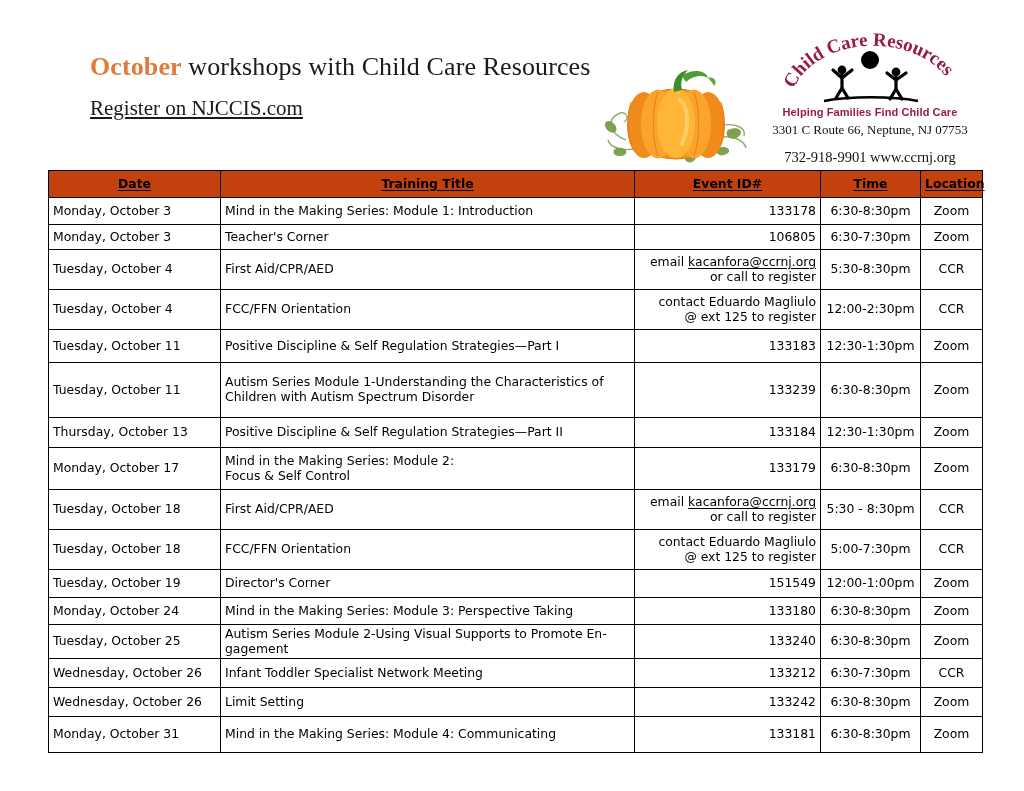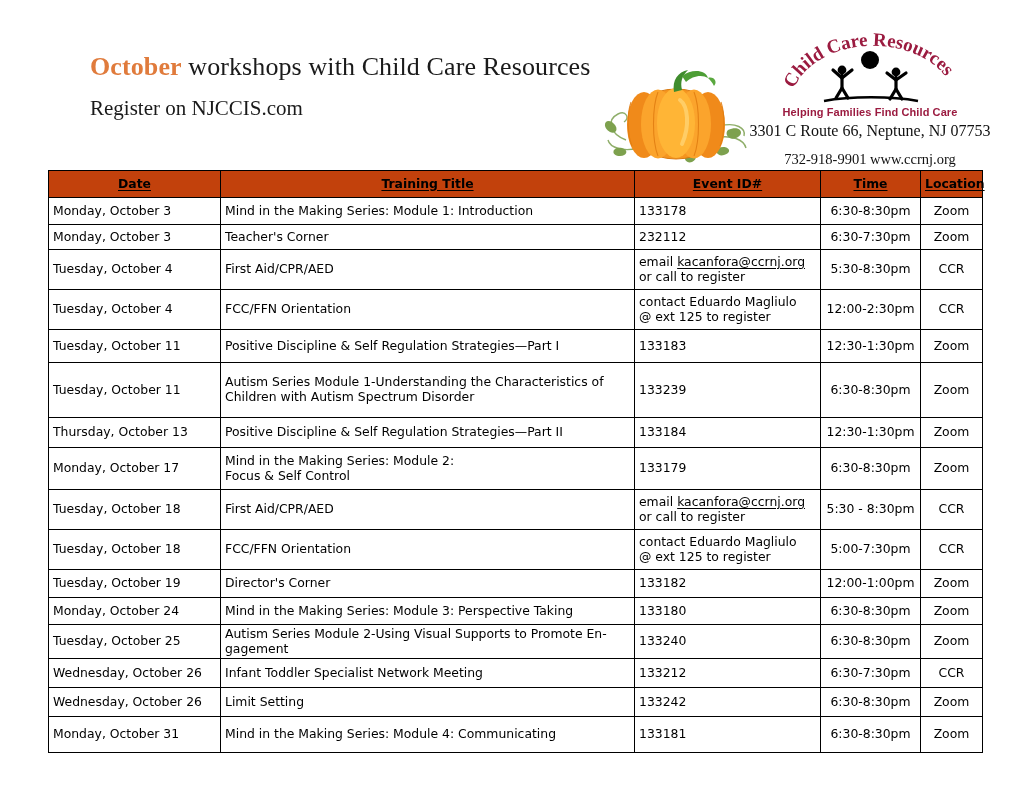--- a/index.html
+++ b/index.html
@@ -43,20 +43,21 @@
   .main-title .month {
     color: #e07b3c;
     font-weight: bold;
   }
   .subtitle {
     font-family: "Liberation Serif", serif;
     font-size: 21px;
     color: #1a1a1a;
     margin-top: 14px;
     white-space: nowrap;
+    text-decoration: underline;
   }
 
   
   .pumpkin-art {
     position: absolute;
     left: 596px;
     top: 52px;
     width: 160px;
     height: 118px;
   }
@@ -79,21 +80,21 @@
   .logo-tag {
     font-family: "Liberation Sans", sans-serif;
     font-size: 11px;
     font-weight: bold;
     color: #9b1b40;
     margin-top: -2px;
     letter-spacing: .1px;
   }
   .logo-addr {
     font-family: "Liberation Serif", serif;
-    font-size: 16px;
+    font-size: 13px;
     color: #111;
     margin-top: 4px;
     white-space: nowrap;
   }
   .logo-contact {
     font-family: "Liberation Serif", serif;
     font-size: 14.5px;
     color: #111;
     margin-top: 11px;
     white-space: nowrap;
@@ -139,21 +140,21 @@
   col.c-time      { width: 100px; }
   col.c-location  { width: 62px; }
 
   td.date {
     text-align: left;
     padding-left: 6px;
     vertical-align: bottom;
     padding-bottom: 3px;
   }
   td.title    { text-align: left; }
-  td.event    { text-align: left; }
+  td.event    { text-align: right; }
   td.time     { text-align: center; }
   td.location { text-align: center; }
 
   .eml { text-decoration: underline; text-underline-offset: 1.5px; }
   .lined { display: block; }
 </style>
 </head>
 <body>
 
 <div class="page">
@@ -261,21 +262,21 @@
           <tr style="height: 27px;">
             <td class="date">Monday, October 3</td>
             <td class="title">Mind in the Making Series: Module 1: Introduction</td>
             <td class="event">133178</td>
             <td class="time">6:30-8:30pm</td>
             <td class="location">Zoom</td>
           </tr>
           <tr style="height: 25px;">
             <td class="date">Monday, October  3</td>
             <td class="title">Teacher's Corner</td>
-            <td class="event">232112</td>
+            <td class="event">106805</td>
             <td class="time">6:30-7:30pm</td>
             <td class="location">Zoom</td>
           </tr>
           <tr style="height: 40px;">
             <td class="date">Tuesday, October 4</td>
             <td class="title">First Aid/CPR/AED</td>
             <td class="event">
               <span class="lined"><span>email </span><span class="eml">kacanfora@ccrnj.org</span></span>
               <span class="lined">or call to register</span>
             </td>
@@ -342,21 +343,21 @@
             <td class="event">
               <span class="lined">contact Eduardo Magliulo</span>
               <span class="lined">@ ext 125 to register</span>
             </td>
             <td class="time">5:00-7:30pm</td>
             <td class="location">CCR</td>
           </tr>
           <tr style="height: 28px;">
             <td class="date">Tuesday, October 19</td>
             <td class="title">Director's Corner</td>
-            <td class="event">133182</td>
+            <td class="event">151549</td>
             <td class="time">12:00-1:00pm</td>
             <td class="location">Zoom</td>
           </tr>
           <tr style="height: 27px;">
             <td class="date">Monday, October 24</td>
             <td class="title">Mind in the Making Series: Module 3: Perspective Taking</td>
             <td class="event">133180</td>
             <td class="time">6:30-8:30pm</td>
             <td class="location">Zoom</td>
           </tr>

